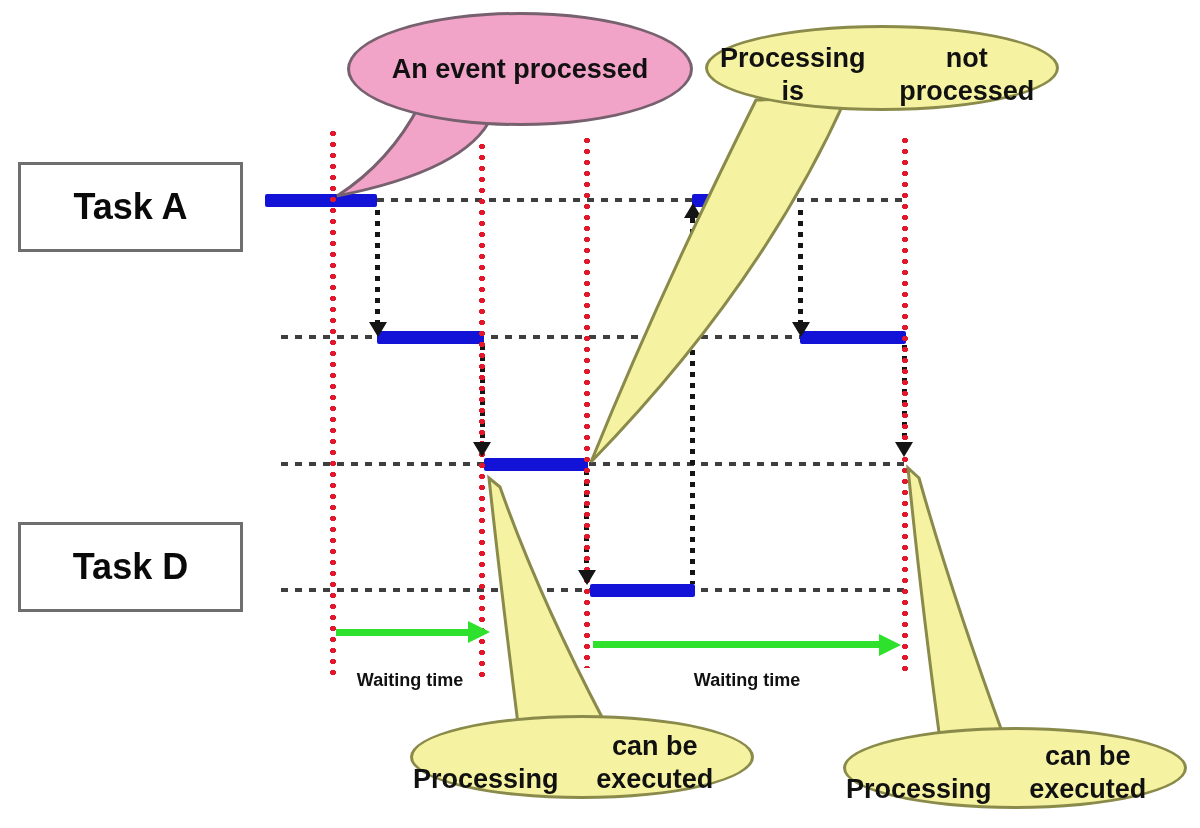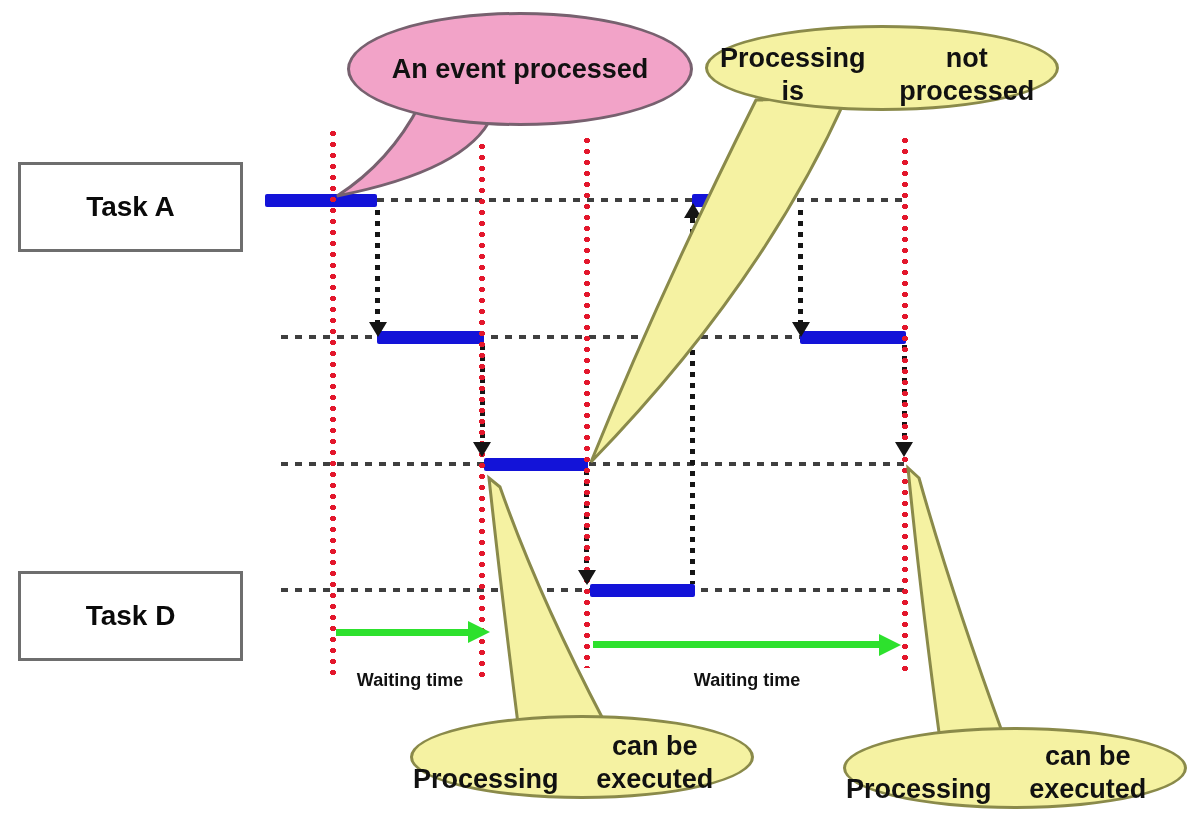--- a/index.html
+++ b/index.html
@@ -9,21 +9,21 @@
     --yellow_fill:#f5f2a2; --yellow_border:#8a8a4a;
     --box_border:#6e6e6e; --text:#111111;
   }
   html,body{margin:0;padding:0;background:#ffffff;}
   .canvas{position:relative;width:1200px;height:828px;background:#fff;overflow:hidden;
           font-family:"Liberation Sans",sans-serif;color:var(--text);}
   
   .task-box{position:absolute;left:18px;width:225px;height:90px;background:#fff;
             border:3px solid var(--box_border);box-sizing:border-box;z-index:2;
             display:flex;align-items:center;justify-content:center;
-            font-size:28px;font-weight:bold;color:#0a0a0a;}
+            font-size:36px;font-weight:bold;color:#0a0a0a;}
   
   .hline{position:absolute;height:4px;z-index:1;
          background-image:repeating-linear-gradient(90deg,var(--gray_dash) 0 7px,transparent 7px 14px);}
   
   .bar{position:absolute;height:13px;background:var(--bar_blue);border-radius:2px;z-index:2;}
   
   .vred{position:absolute;width:6px;z-index:4;
         background-image:radial-gradient(circle at 3px 3.5px,var(--timeline_red) 2.7px,rgba(0,0,0,0) 3px);
         background-size:6px 11px;background-repeat:repeat-y;}
   
@@ -50,21 +50,21 @@
   .tails{position:absolute;left:0;top:0;z-index:6;}
 </style>
 </head>
 <body>
 
 <div class="canvas">
 
   <div class="task-box" style="top:162px">
       <span>Task A</span>
     </div>
-  <div class="task-box" style="top:571px">
+  <div class="task-box" style="top:522px">
       <span>Task D</span>
     </div>
 
   <div class="hline" style="left:265px;top:198px;width:643px"></div>
   <div class="hline" style="left:281px;top:335px;width:625px"></div>
   <div class="hline" style="left:281px;top:462px;width:627px"></div>
   <div class="hline" style="left:281px;top:588px;width:627px"></div>
 
   <div class="bar" style="left:265px;top:194px;width:112px"></div>
   <div class="bar" style="left:377px;top:331px;width:107px"></div>

